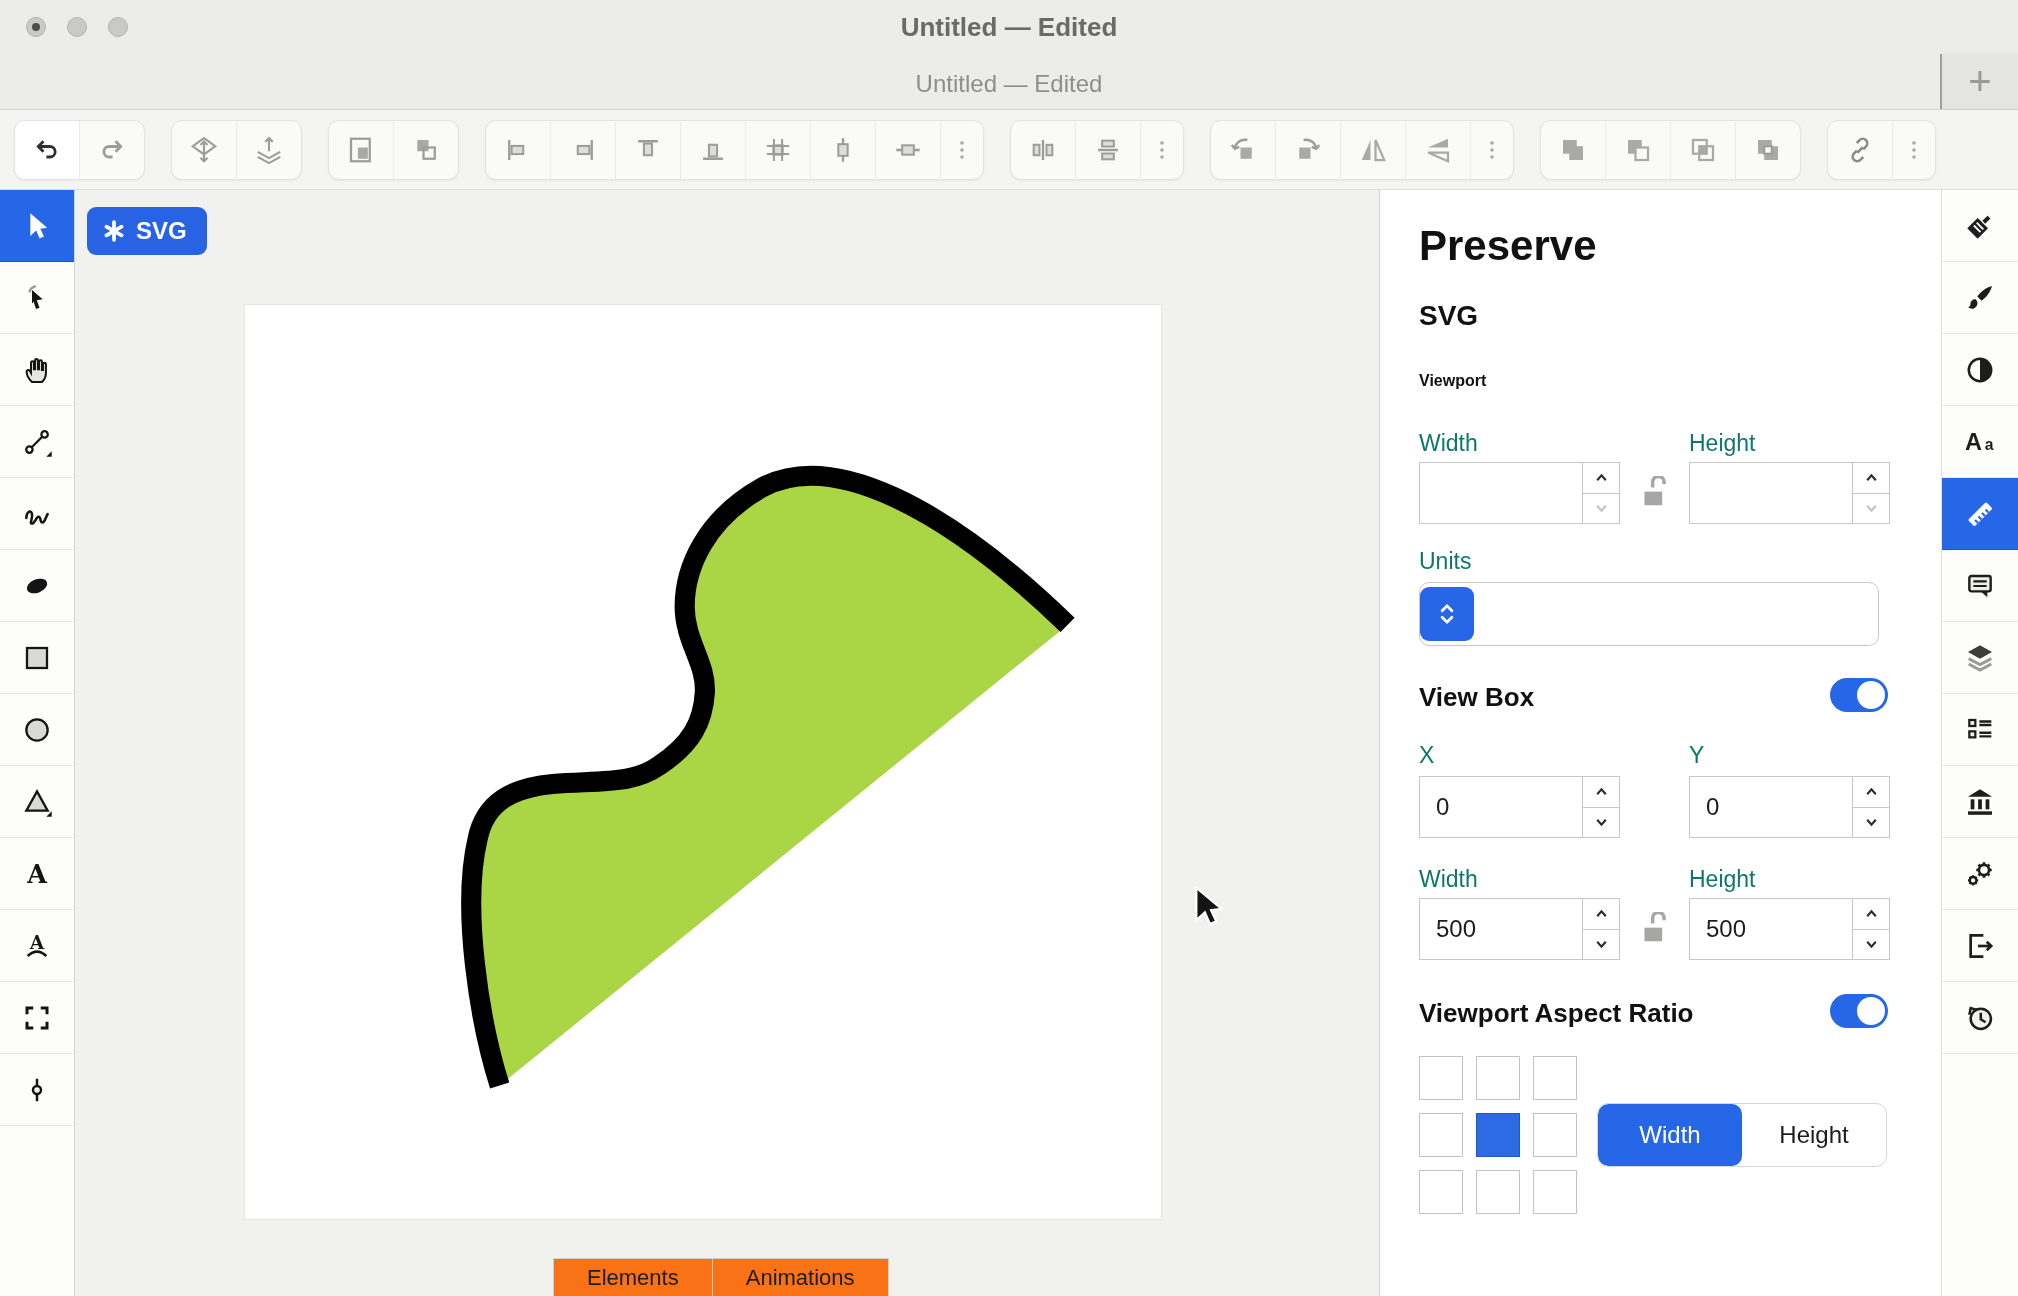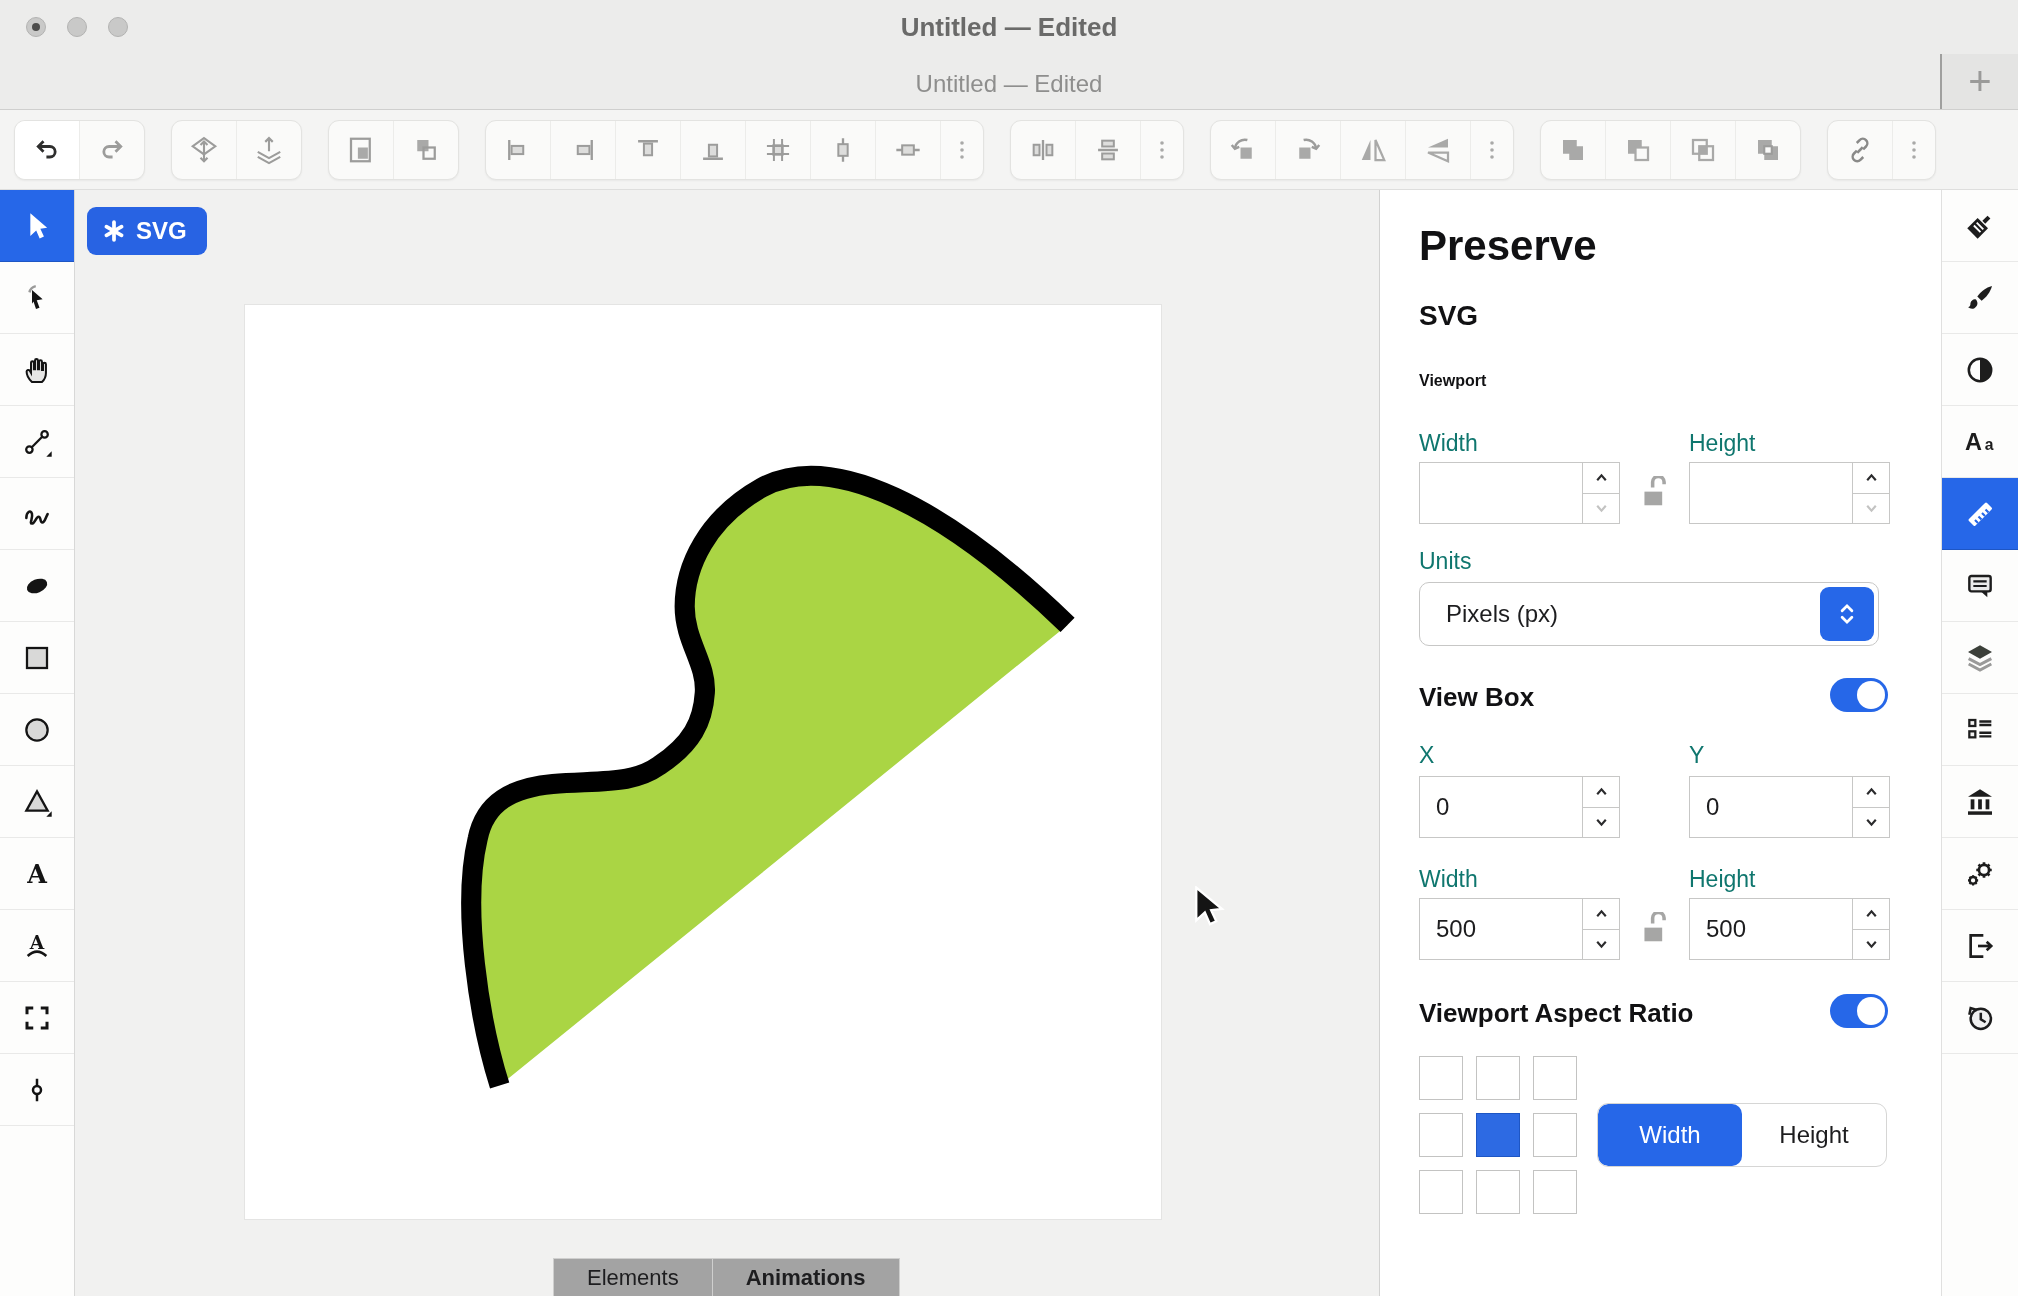--- a/index.html
+++ b/index.html
@@ -44,23 +44,23 @@
             border-bottom:1px solid #e9e9e8;box-sizing:border-box;color:#161616;}
   .railcell.active{background:#2667e8;border-bottom-color:#1e56c4;color:#ffffff;}
   .railcell svg{display:block;}
 
   
   .canvas-region{left:75px;top:190px;width:1304px;height:1106px;background:#f1f1f0;}
   .artboard{left:244px;top:304px;width:918px;height:916px;background:#ffffff;border:1px solid #e4e4e3;box-sizing:border-box;}
   .svg-chip{left:87px;top:207px;height:48px;padding:0 20px 0 16px;background:#2863e3;border-radius:9px;
             display:flex;align-items:center;gap:11px;color:#fff;font-size:24px;font-weight:700;}
   .bottom-tabs{left:553px;bottom:0;display:flex;}
-  .btab{height:38px;background:#a3a3a3;border:1px solid #cfcfce;border-bottom:none;box-sizing:border-box;
+  .btab{height:38px;background:#f97316;border:1px solid #cfcfce;border-bottom:none;box-sizing:border-box;
         display:flex;align-items:center;justify-content:center;font-size:22px;color:#1d1d1f;padding:0 33px;}
-  .btab + .btab{border-left:none;font-weight:bold;}
+  .btab + .btab{border-left:none;}
 
   
   .panel{left:1379px;top:190px;width:562px;height:1106px;background:#ffffff;border-left:1px solid #d2d2d1;box-sizing:border-box;}
   .p-title{left:1419px;top:222px;font-size:42px;font-weight:700;color:#111113;}
   .p-sub{left:1419px;top:300px;font-size:28px;font-weight:700;color:#111113;}
   .p-section{font-size:16px;font-weight:700;color:#111113;}
   .p-label{font-size:23px;color:#0f766e;}
   .p-bold{font-size:26px;font-weight:700;color:#111113;text-align:right;}
 
   .numfield{height:62px;background:#fff;border:1px solid #c7c7c6;box-sizing:border-box;display:flex;}
@@ -469,21 +469,20 @@
       <div class="spin dim">
         <svg width="15" height="11" viewBox="0 0 14 10">
           <path d="M3 2.5 L7 7 L11 2.5"></path>
         </svg>
       </div>
     </div>
 </div>
 
 <div class="abs p-label" style="left:1419px;top:548px;">Units</div>
 <div class="abs unitsel">
-  <div class="val">Pixels (px)</div>
   <div class="unitbtn">
     <svg width="18" height="26" viewBox="0 0 16 24" fill="none" stroke="#ffffff" stroke-width="2.6" stroke-linecap="round">
         <path d="M3.5 9 L8 4.5 L12.5 9"></path>
         <path d="M3.5 15 L8 19.5 L12.5 15"></path>
       </svg>
   </div>
 </div>
 
 <div class="abs p-bold" style="left:1419px;top:682px;">View Box</div>
 <div class="toggle" style="left:1830px;top:678px;">

